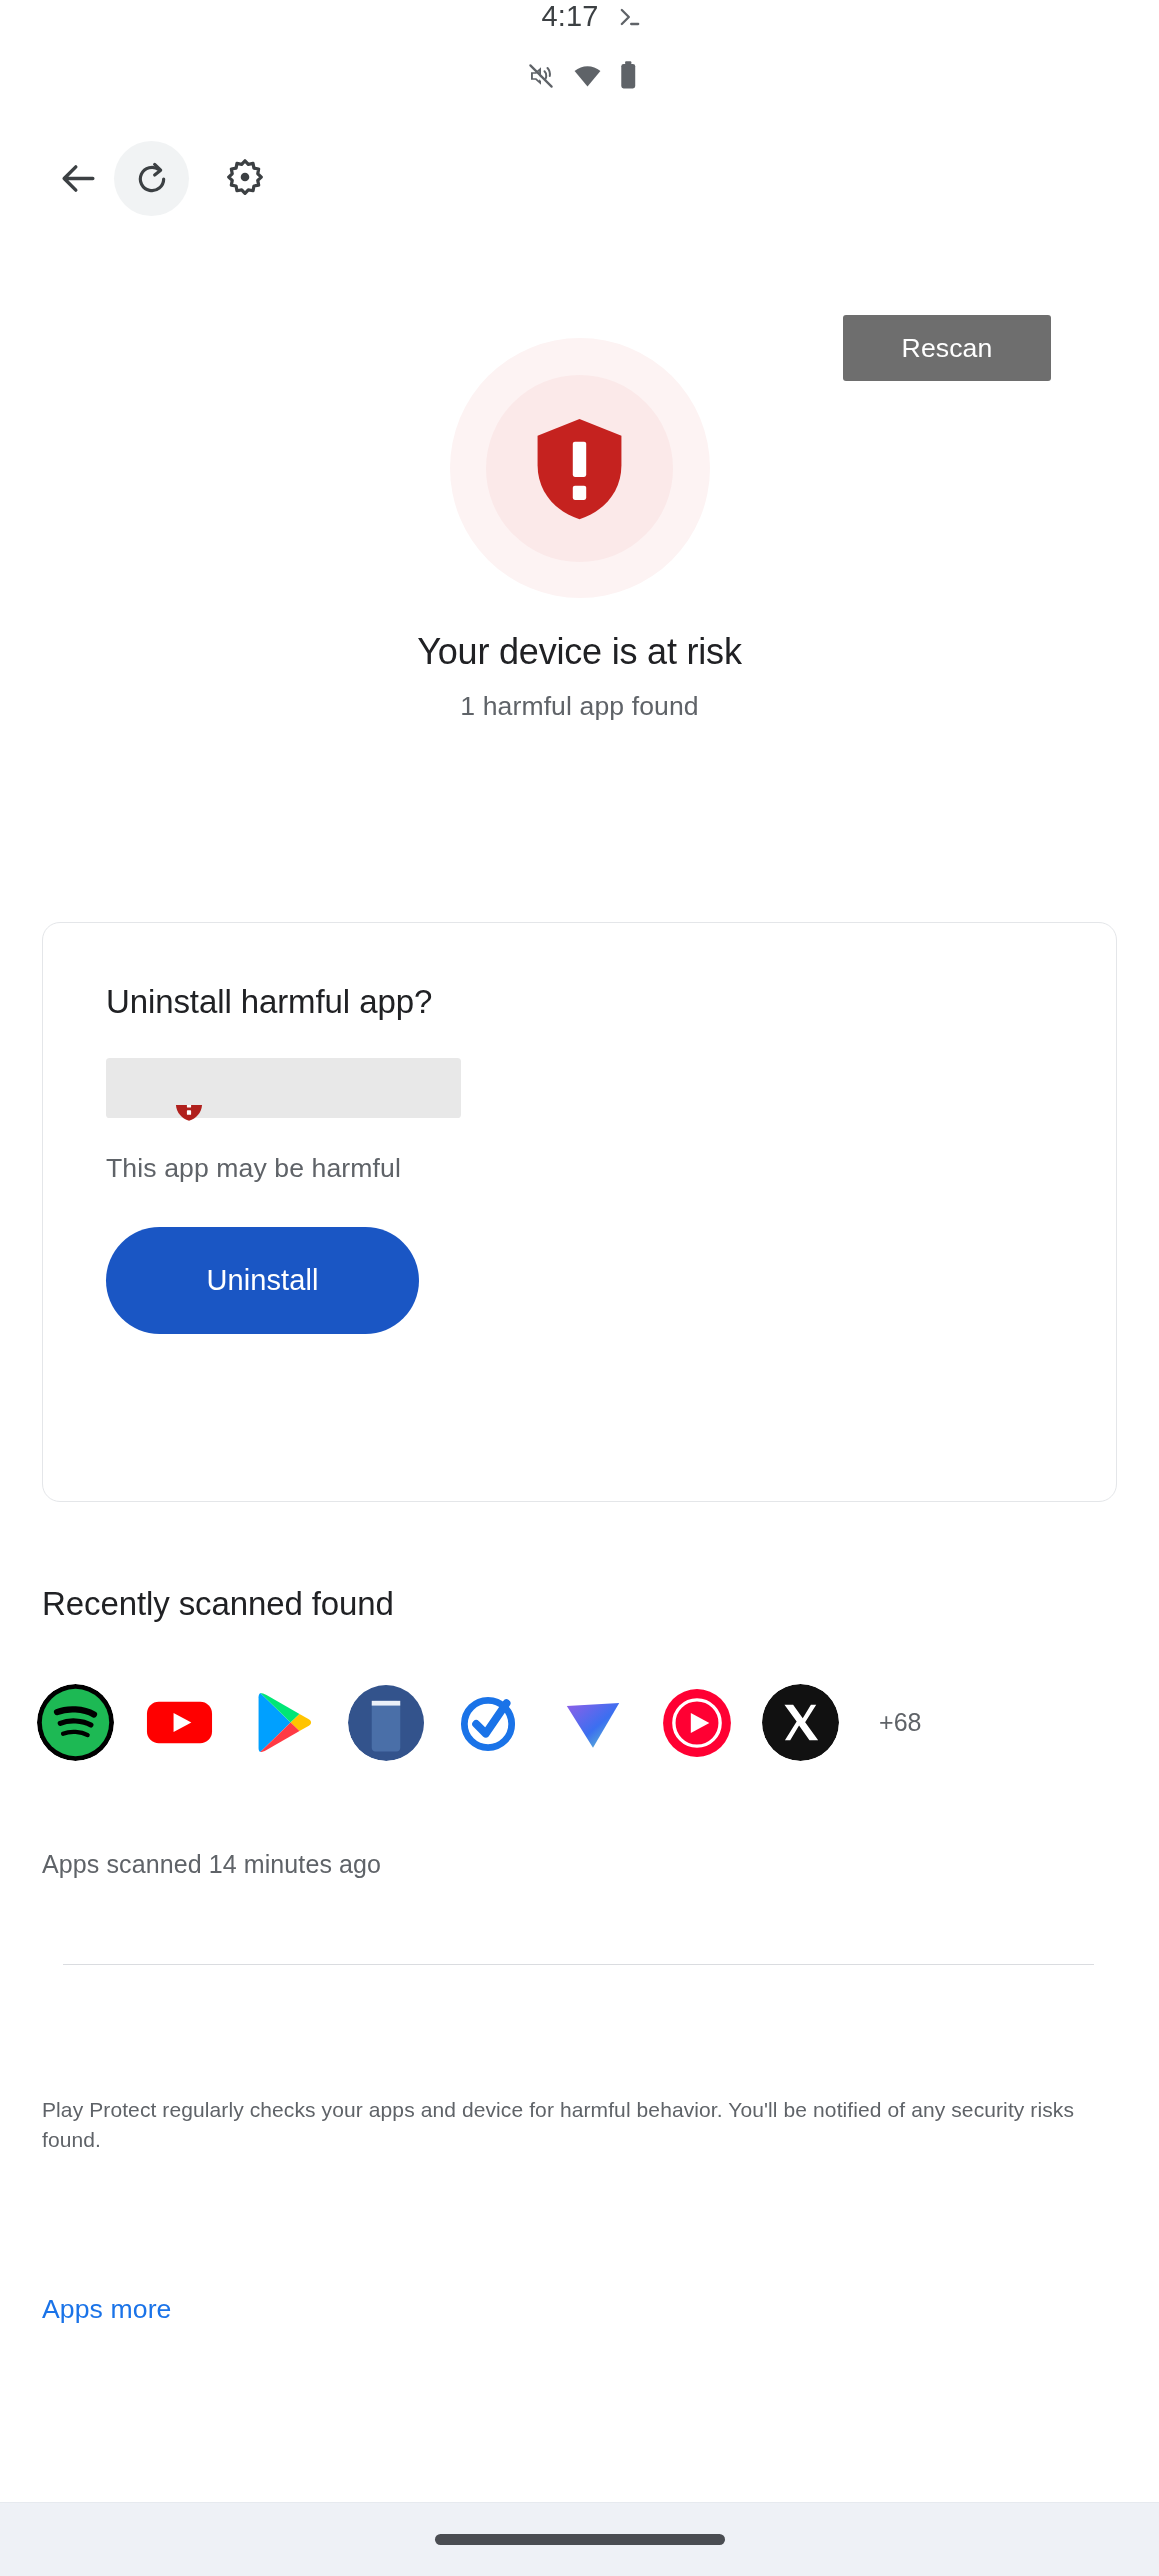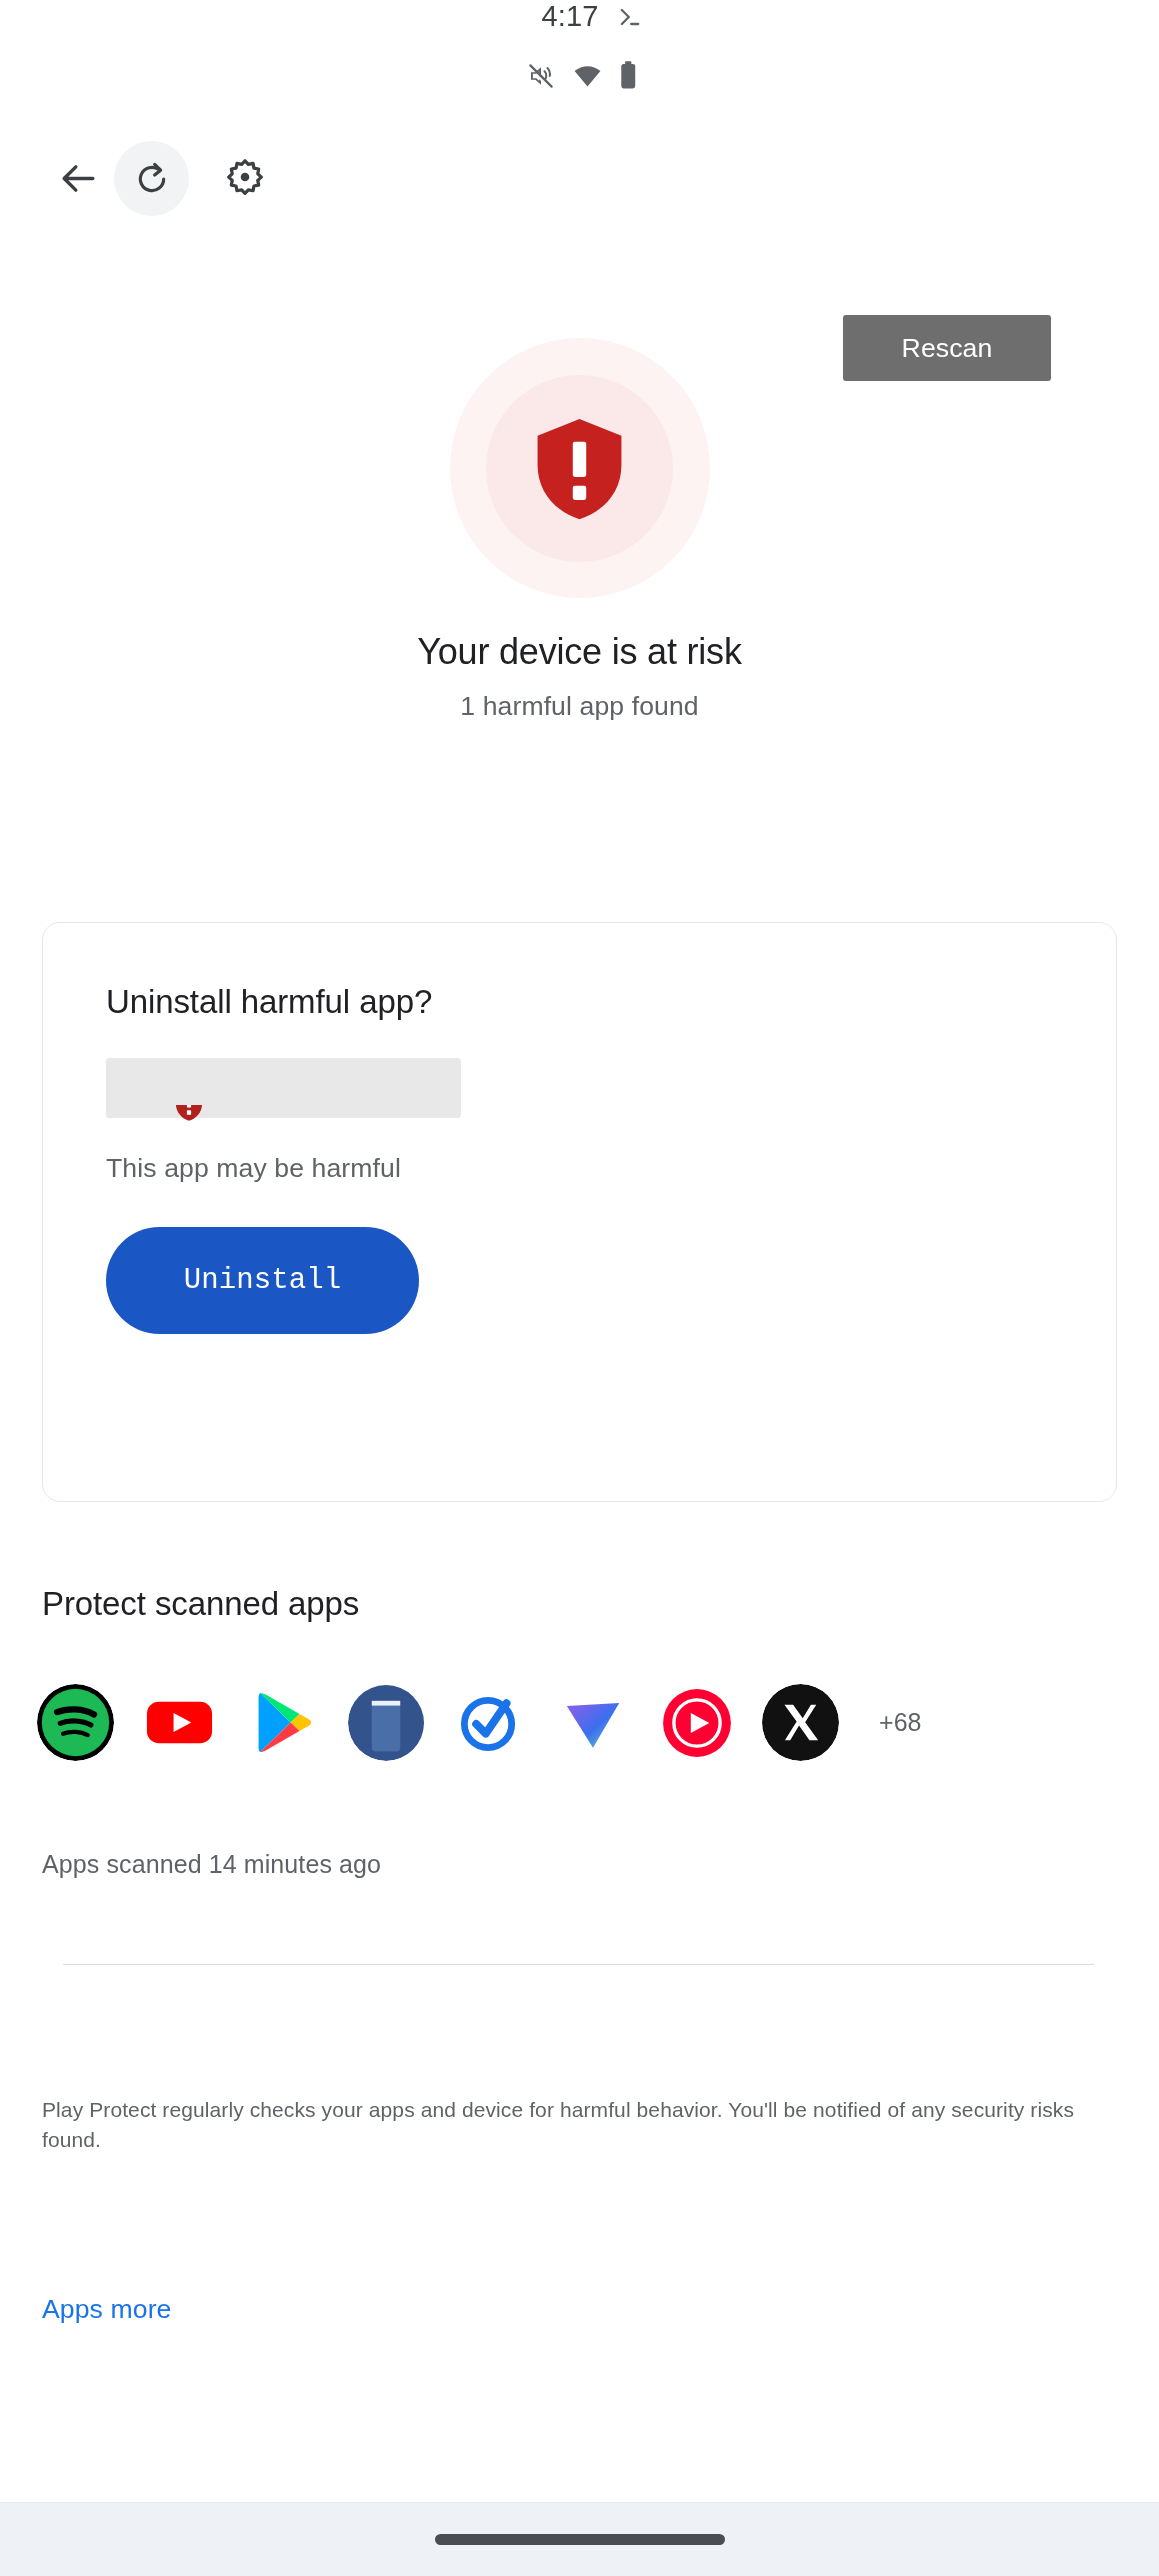--- a/index.html
+++ b/index.html
@@ -195,21 +195,21 @@
     border-radius: 60px;
     background: #1a56c4;
     color: #ffffff;
     font-size: 29px;
     border: none;
     cursor: pointer;
     display: flex;
     align-items: center;
     justify-content: center;
     letter-spacing: 0.1px;
-    font-family: Liberation Mono, monospace;
+    font-family: Liberation Sans, sans-serif;
   }
 
   
   .section-title {
     position: absolute;
     top: 1585px;
     left: 42px;
     font-size: 33px;
     color: #202124;
     letter-spacing: -0.1px;
@@ -375,21 +375,21 @@
           <path d="M12 1.2 L22 5.2 L22 12.2 C22 18.4 17.9 23.2 12 25.1 C6.1 23.2 2 18.4 2 12.2 L2 5.2 Z" fill="#b0201d"></path>
           <rect x="10.4" y="6.6" width="3.2" height="8.4" rx="0.5" fill="#ffffff"></rect>
           <rect x="10.4" y="17.1" width="3.2" height="3.4" rx="0.5" fill="#ffffff"></rect>
         </svg>
       </div>
     </div>
     <div class="card-sub">This app may be harmful</div>
     <button class="uninstall-btn">Uninstall</button>
   </div>
 
-  <div class="section-title">Protect scanned apps</div>
+  <div class="section-title">Recently scanned found</div>
 
   <div class="app-row">
 
     <div class="app-chip">
       <svg width="77" height="77" viewBox="0 0 48 48">
         <circle cx="24" cy="24" r="24" fill="#000000"></circle>
         <circle cx="24" cy="24" r="21" fill="#1db954"></circle>
         <path d="M12.5 17.5 C19 14.8 29 15.2 35.5 19" fill="none" stroke="#000000" stroke-width="3.9" stroke-linecap="round"></path>
         <path d="M14.5 24.5 C20 22.2 28.5 22.6 33.6 25.6" fill="none" stroke="#000000" stroke-width="3.2" stroke-linecap="round"></path>
         <path d="M16.2 31 C20.8 29.2 27.4 29.5 31.6 31.9" fill="none" stroke="#000000" stroke-width="2.6" stroke-linecap="round"></path>

